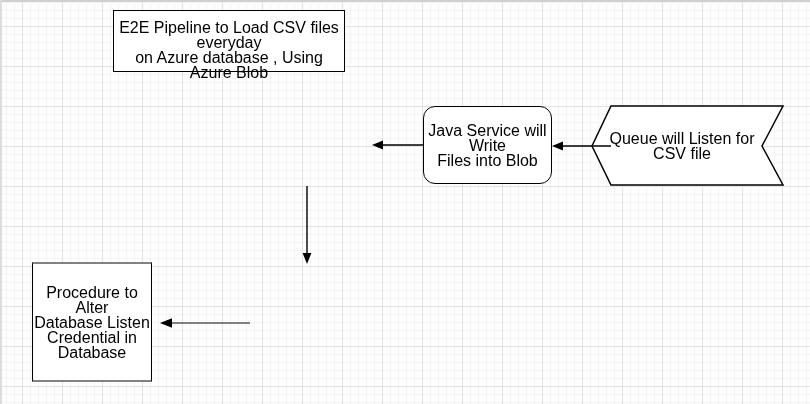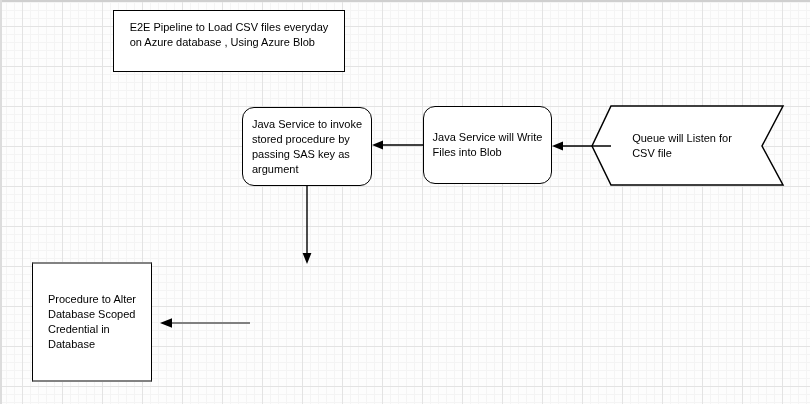--- a/index.html
+++ b/index.html
@@ -35,21 +35,22 @@
     display: block;
   }
   .node {
     position: absolute;
     box-sizing: border-box;
     background: #ffffff;
     border: 1px solid #000000;
     display: flex;
     align-items: center;
     justify-content: center;
-    font-size: 11px;
+    text-align: center;
+    font-size: 16px;
     line-height: 15px;
     color: #000000;
   }
   .node .lbl { white-space: pre-line; }
   .node-title {
     left: 113px; top: 10px; width: 232px; height: 62px;
     align-items: flex-start;
     padding-top: 9px;
   }
   .node-invoke {
@@ -111,38 +112,32 @@
       <line class="edge-line-muted" x1="250" y1="323" x2="169" y2="323"></line>
       <polygon class="edge-head" points="160,323 172,318.2 172,327.8"></polygon>
     </g>
   </svg>
 
   <div class="node node-title">
     <span class="lbl">E2E Pipeline to Load CSV files everyday
 on Azure database , Using Azure Blob</span>
   </div>
 
-  <div class="node node-invoke">
-    <span class="lbl">Java Service to invoke
-stored procedure by
-passing SAS key as
-argument</span>
-  </div>
 
   <div class="node node-write">
     <span class="lbl">Java Service will Write
 Files into Blob</span>
   </div>
 
   <div class="node node-queue-label">
     <span class="lbl">Queue will Listen for
 CSV file</span>
   </div>
 
 
   <div class="node node-alter">
     <span class="lbl">Procedure to Alter
-Database Scoped
+Database Listen
 Credential in
 Database</span>
   </div>
 
 </div>
 
 </body></html>

